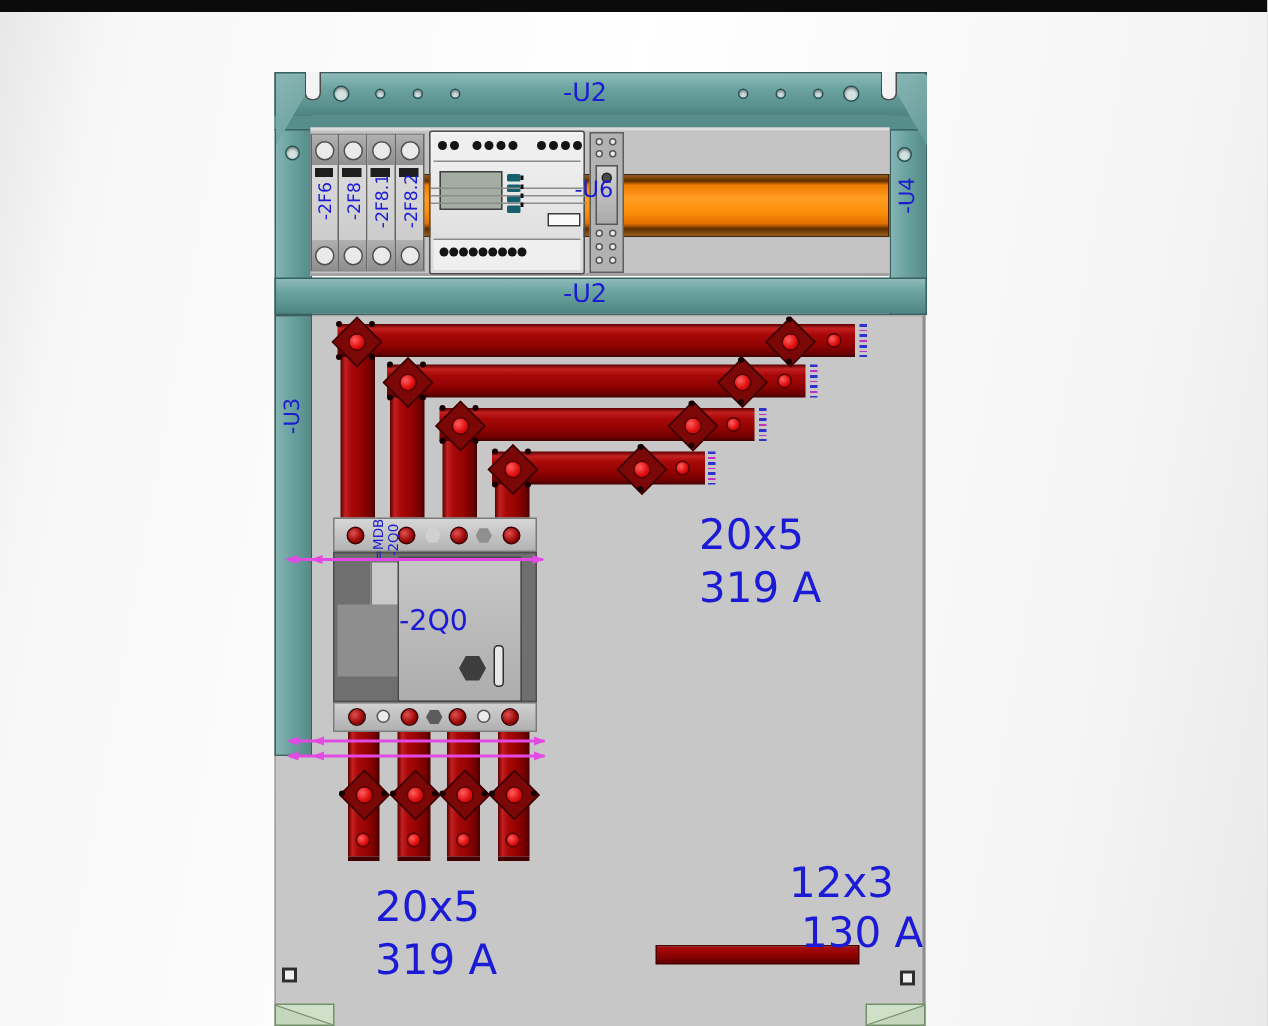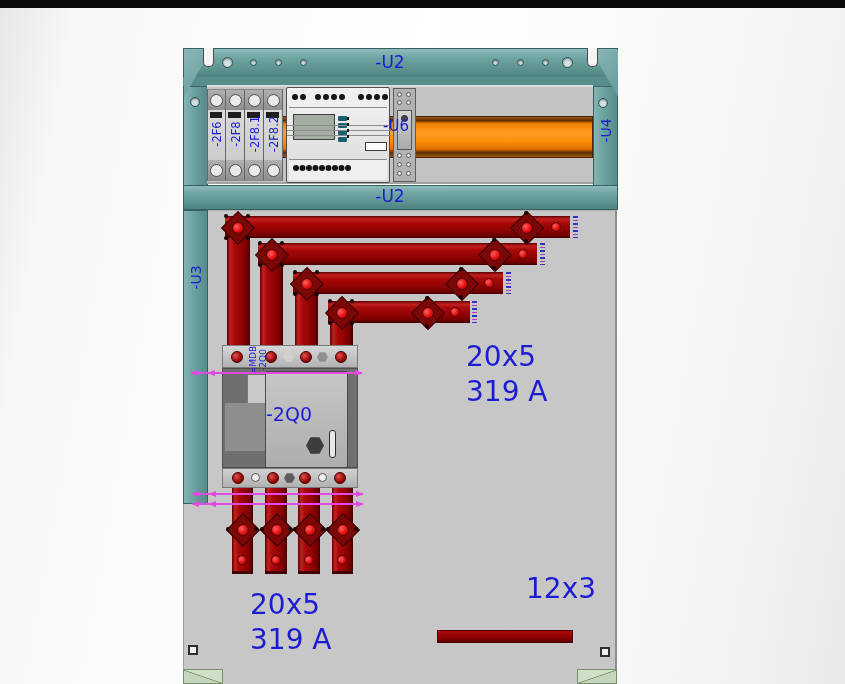--- a/index.html
+++ b/index.html
@@ -295,20 +295,21 @@
   <div class="abs arrL" style="left:208px;top:501px;z-index:7;"></div>
   <div class="abs arrR" style="left:356px;top:501px;z-index:7;"></div>
 
   <div class="abs lbl blue" style="left:466px;top:342px;font-size:28px;z-index:6;">20x5</div>
   <div class="abs lbl blue" style="left:466px;top:377px;font-size:28px;z-index:6;">319 A</div>
 
   <div class="abs lbl blue" style="left:250px;top:590px;font-size:28px;z-index:6;">20x5</div>
   <div class="abs lbl blue" style="left:250px;top:625px;font-size:28px;z-index:6;">319 A</div>
 
   <div class="abs lbl blue" style="left:526px;top:574px;font-size:28px;z-index:6;">12x3</div>
+  <div class="abs lbl blue" style="left:534px;top:607px;font-size:28px;z-index:6;">130 A</div>
 
   <div class="abs" style="left:437px;top:630px;width:136px;height:13px;background:linear-gradient(180deg,#ad0a0a,#8a0202 60%,#5f0000);border:1px solid #4c0000;z-index:5;"></div>
 
   <div class="abs sqhole" style="left:188px;top:645px;width:10px;height:10px;"></div>
   <div class="abs sqhole" style="left:600px;top:647px;width:10px;height:10px;"></div>
   <div class="abs gusset-grn" style="left:183px;top:669px;width:40px;height:15px;"></div>
   <div class="abs gusset-grn flip" style="left:577px;top:669px;width:40px;height:15px;"></div>
 
 </div>
 

